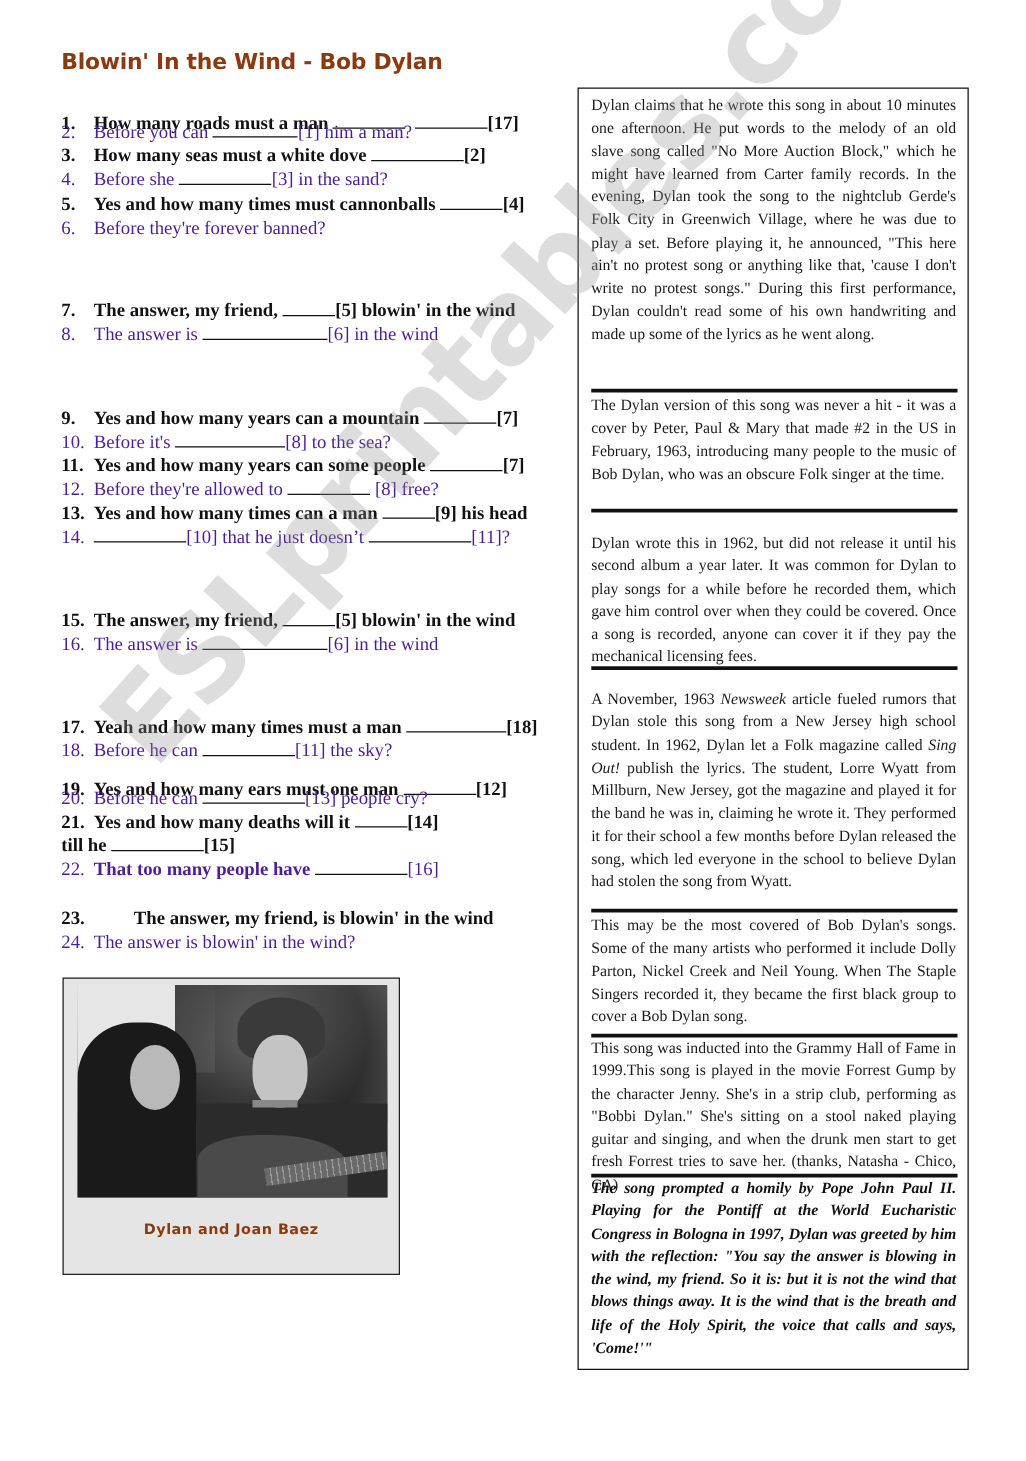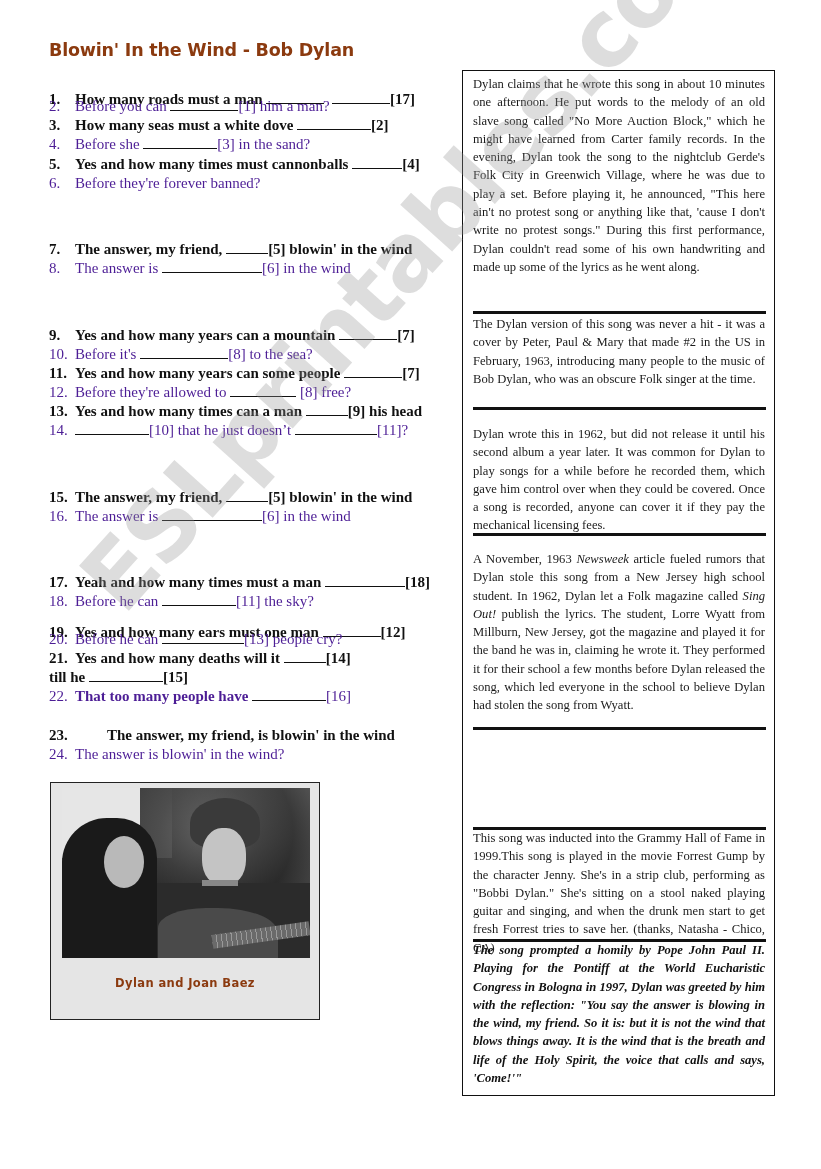--- a/index.html
+++ b/index.html
@@ -100,19 +100,20 @@
   <div class="fact" style="top:4px">Dylan claims that he wrote this song in about 10 minutes one afternoon. He put words to the melody of an old slave song called "No More Auction Block," which he might have learned from Carter family records. In the evening, Dylan took the song to the nightclub Gerde's Folk City in Greenwich Village, where he was due to play a set. Before playing it, he announced, "This here ain't no protest song or anything like that, 'cause I don't write no protest songs." During this first performance, Dylan couldn't read some of his own handwriting and made up some of the lyrics as he went along.</div>
   <div class="rule" style="top:240px"></div>
   <div class="fact" style="top:244px">The Dylan version of this song was never a hit - it was a cover by Peter, Paul &amp; Mary that made #2 in the US in February, 1963, introducing many people to the music of Bob Dylan, who was an obscure Folk singer at the time.</div>
   <div class="rule" style="top:336px"></div>
   <div class="fact" style="top:354px">Dylan wrote this in 1962, but did not release it until his second album a year later. It was common for Dylan to play songs for a while before he recorded them, which gave him control over when they could be covered. Once a song is recorded, anyone can cover it if they pay the mechanical licensing fees.</div>
   <div class="rule" style="top:462px"></div>
   <div class="fact" style="top:479px">
     <span>A November, 1963 </span><i>Newsweek</i><span> article fueled rumors that Dylan stole this song from a New Jersey high school student. In 1962, Dylan let a Folk magazine called </span><i>Sing Out!</i><span> publish the lyrics. The student, Lorre Wyatt from Millburn, New Jersey, got the magazine and played it for the band he was in, claiming he wrote it. They performed it for their school a few months before Dylan released the song, which led everyone in the school to believe Dylan had stolen the song from Wyatt.</span>
   </div>
   <div class="rule" style="top:656px"></div>
+  <div class="fact" style="top:660px">This may be the most covered of Bob Dylan's songs. Some of the many artists who performed it include Dolly Parton, Nickel Creek and Neil Young. When The Staple Singers recorded it, they became the first black group to cover a Bob Dylan song.</div>
   <div class="rule" style="top:756px"></div>
   <div class="fact" style="top:758px">This song was inducted into the Grammy Hall of Fame in 1999.This song is played in the movie Forrest Gump by the character Jenny. She's in a strip club, performing as "Bobbi Dylan." She's sitting on a stool naked playing guitar and singing, and when the drunk men start to get fresh Forrest tries to save her. (thanks, Natasha - Chico, CA)</div>
   <div class="rule" style="top:868px"></div>
   <div class="fact italic" style="top:870px">The song prompted a homily by Pope John Paul II. Playing for the Pontiff at the World Eucharistic Congress in Bologna in 1997, Dylan was greeted by him with the reflection: "You say the answer is blowing in the wind, my friend. So it is: but it is not the wind that blows things away. It is the wind that is the breath and life of the Holy Spirit, the voice that calls and says, 'Come!'"</div>
 </div>
 
 <div class="watermark">ESLprintables.com</div>
 
 </body></html>

